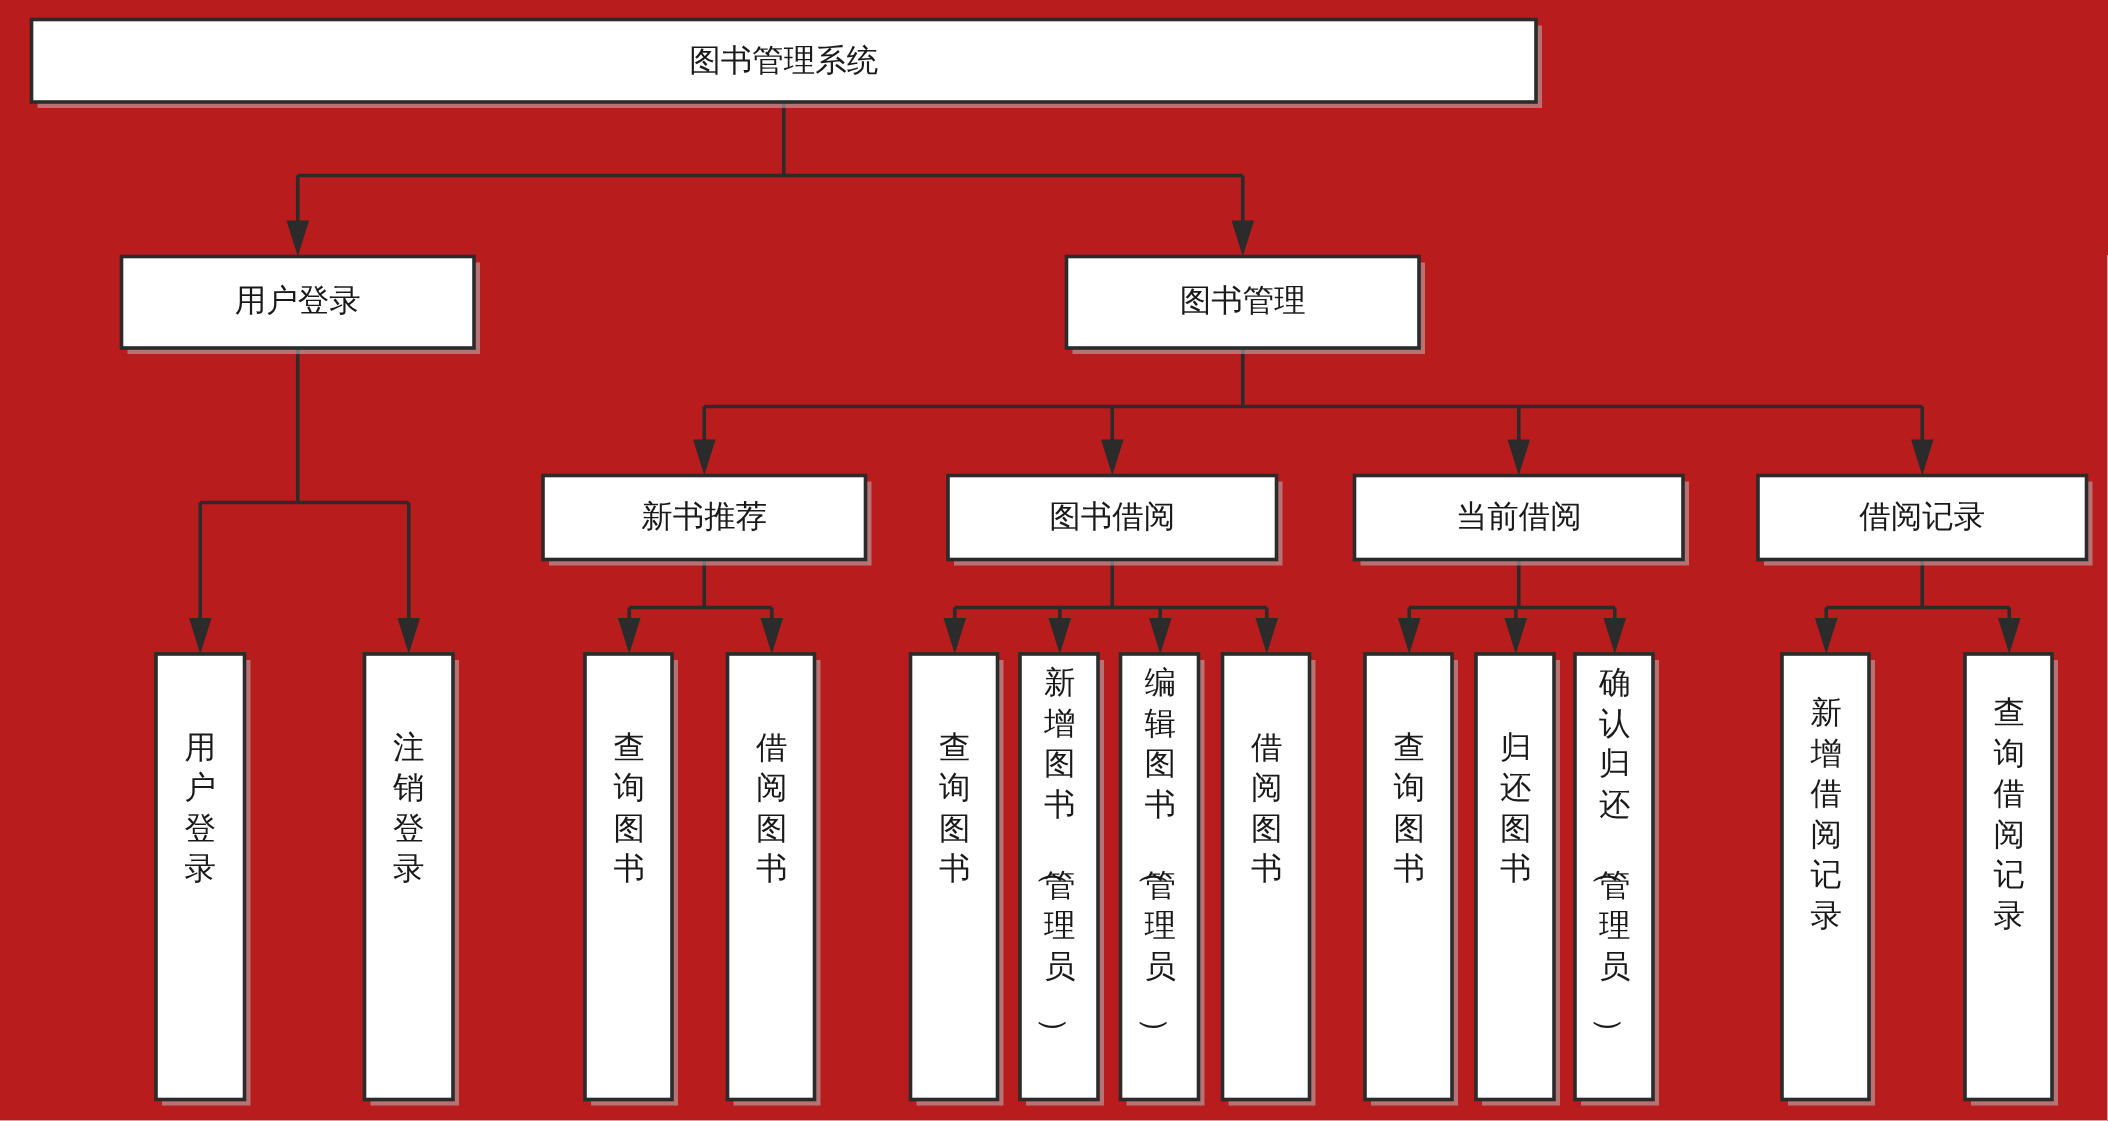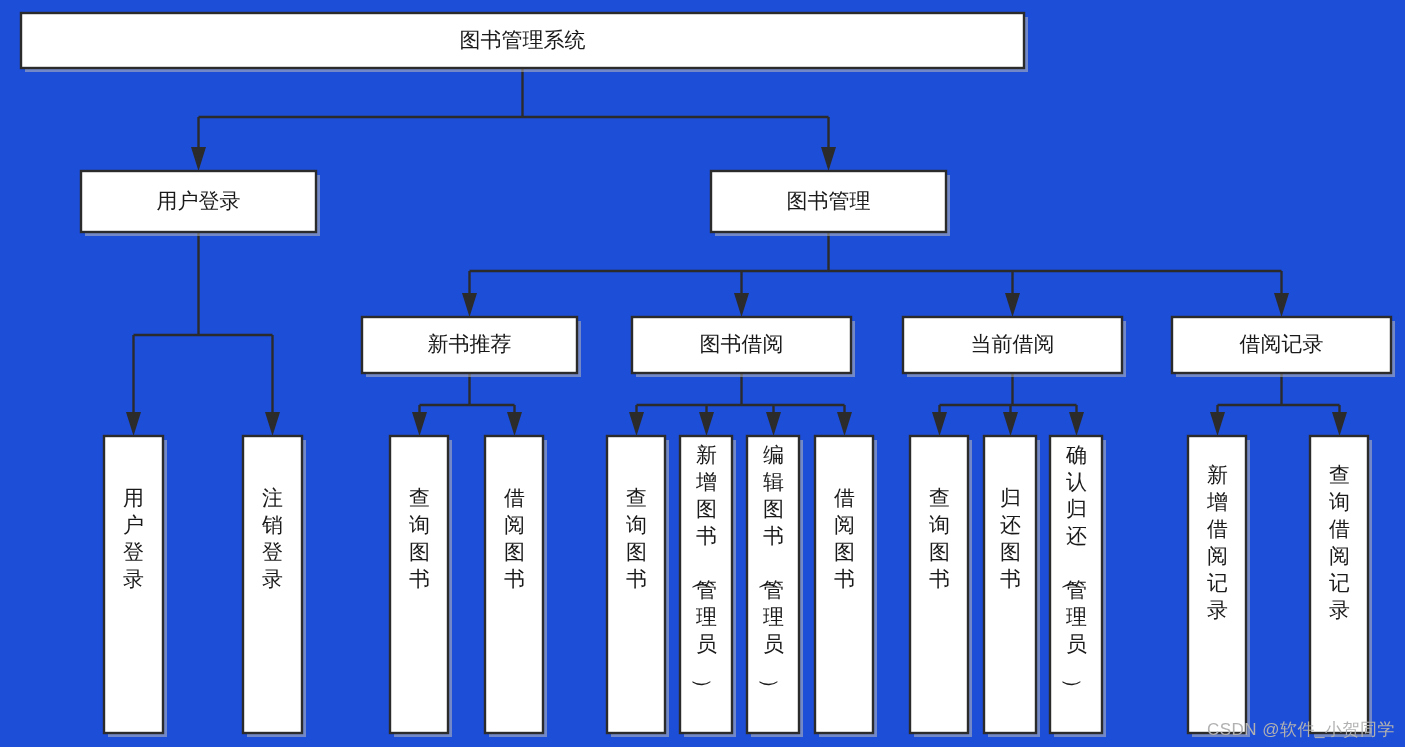--- a/index.html
+++ b/index.html
@@ -8,21 +8,21 @@
     padding: 0;
     background: #ffffff;
   }
   body {
     font-family: "Liberation Sans", "DejaVu Sans", sans-serif;
   }
   #diagram-root {
     position: relative;
     width: 1405px;
     height: 747px;
-    background: #1d4ed8;
+    background: #b91c1c;
     overflow: hidden;
   }
   svg.diagram-canvas {
     position: absolute;
     top: 0;
     left: 0;
     width: 1405px;
     height: 747px;
     display: block;
   }
@@ -256,15 +256,14 @@
     </g>
 
     <g>
       <rect class="node-shadow" x="1314" y="440" width="58" height="297"></rect>
       <rect class="node-rect" x="1310" y="436" width="58" height="297"></rect>
       <text class="node-label-vertical" x="1339.5" y="482"><tspan x="1339.5" dy="0">查</tspan><tspan x="1339.5" dy="27">询</tspan><tspan x="1339.5" dy="27">借</tspan><tspan x="1339.5" dy="27">阅</tspan><tspan x="1339.5" dy="27">记</tspan><tspan x="1339.5" dy="27">录</tspan></text>
     </g>
 
   </svg>
 
-  <div class="watermark-text">CSDN @软件_小贺同学</div>
 
 </div>
 
 </body></html>

